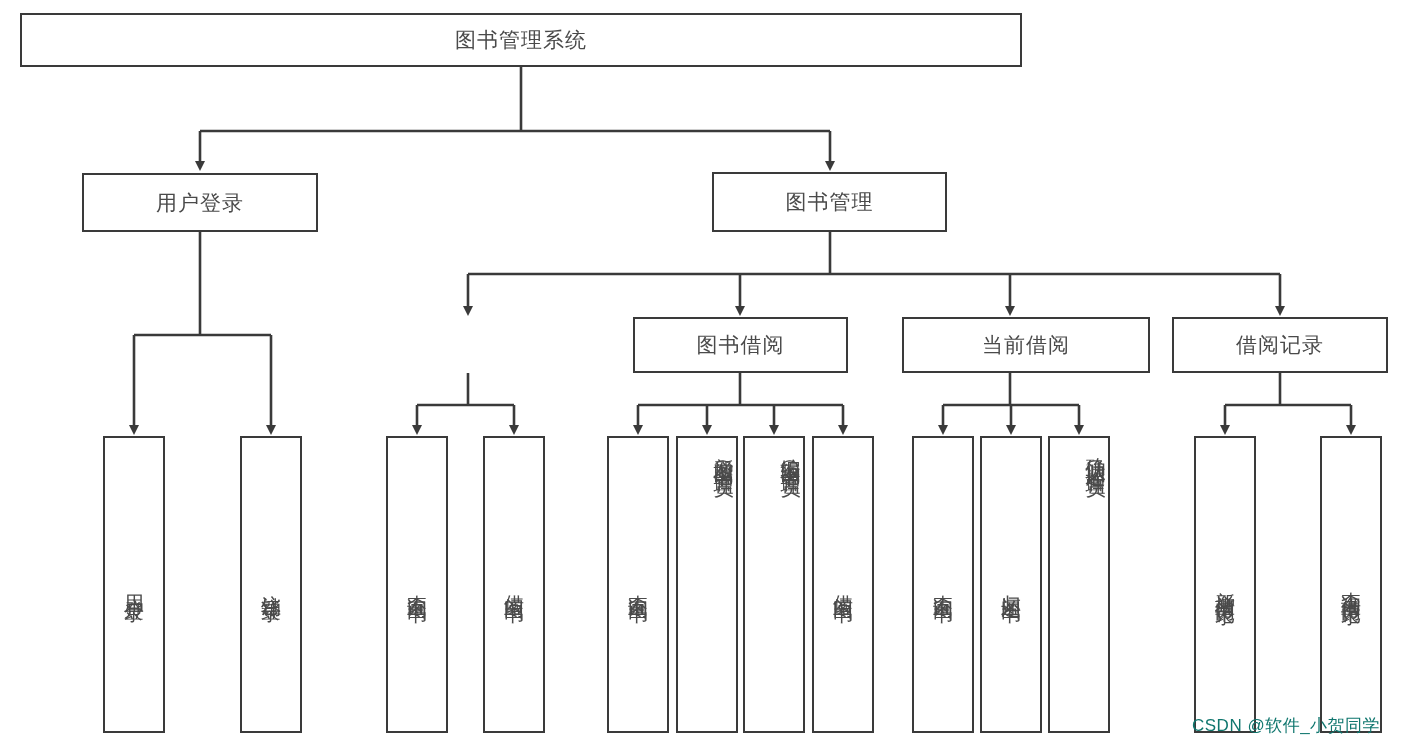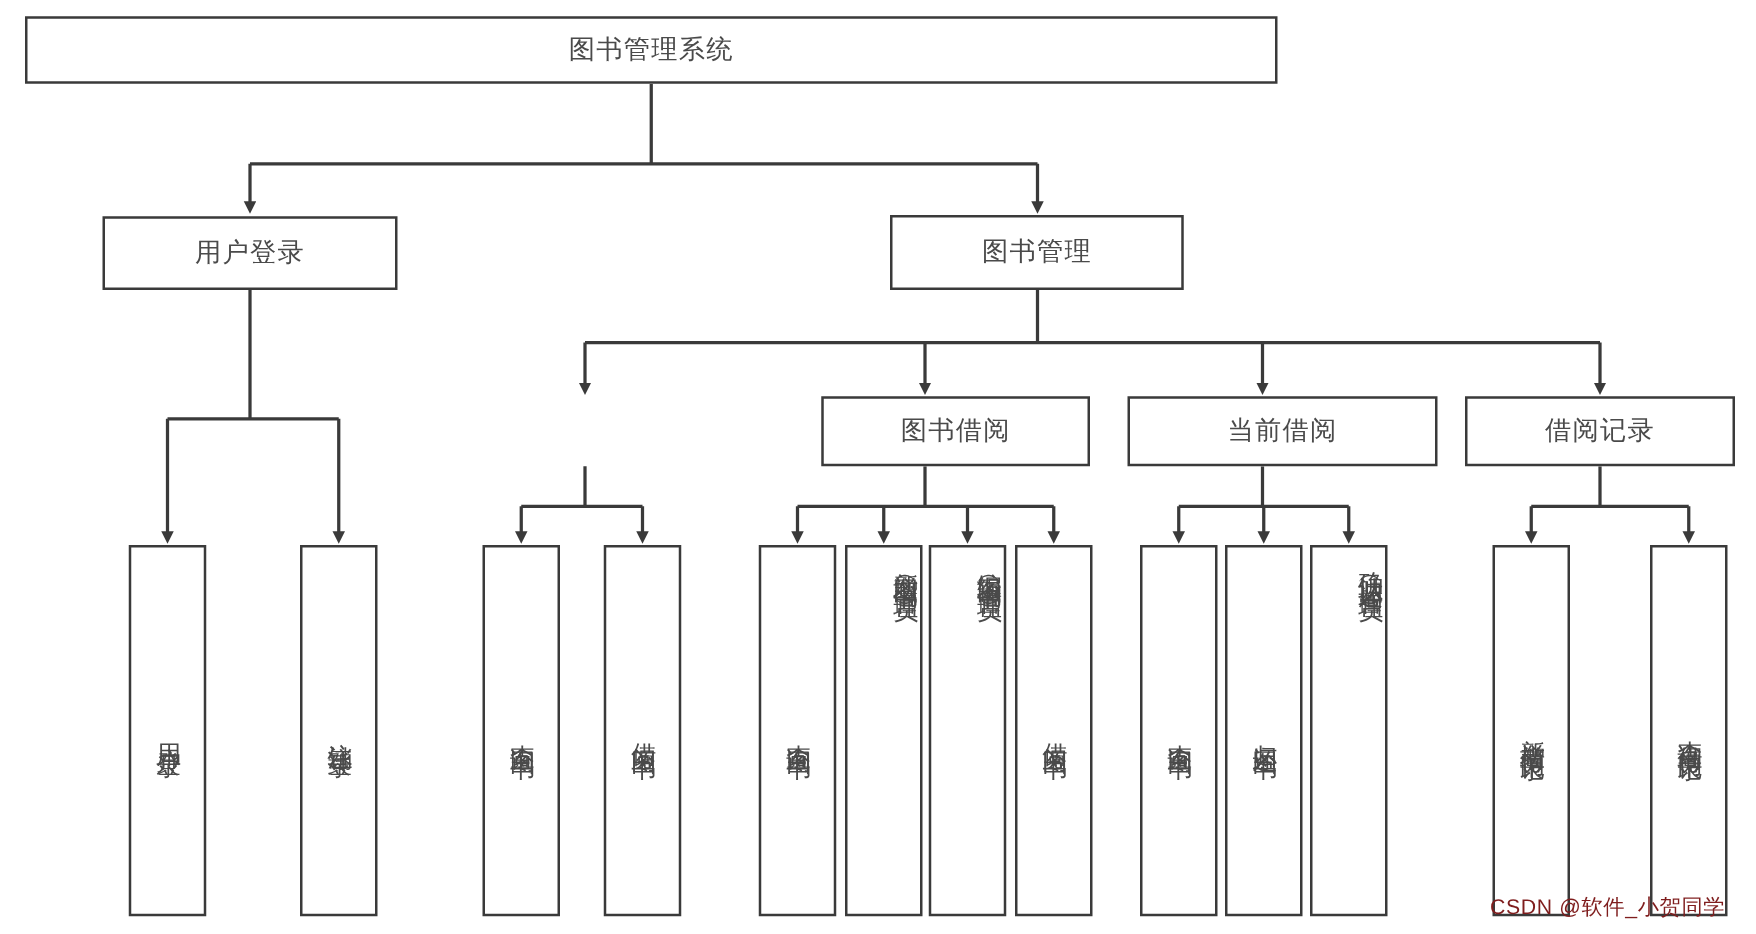--- a/index.html
+++ b/index.html
@@ -51,21 +51,21 @@
   .node.vert.center {
     align-items: center;
     justify-content: center;
     padding-top: 0;
   }
   .watermark {
     position: absolute;
     left: 1192px;
     top: 714px;
     font-size: 17px;
-    color: #7f1d1d;
+    color: #0f766e;
     letter-spacing: 0.5px;
     white-space: nowrap;
     pointer-events: none;
   }
 </style>
 </head>
 <body>
 
 <div id="canvas">
 
@@ -123,21 +123,21 @@
     <span>图书管理系统</span>
   </div>
 
   <div class="node horiz" style="left:82px; top:173px; width:236px; height:59px;">
     <span>用户登录</span>
   </div>
   <div class="node horiz" style="left:712px; top:172px; width:235px; height:60px;justify-content:center;">
     <span>图书管理</span>
   </div>
 
-  <div class="node horiz" style="left:633px; top:317px; width:215px; height:56px;margin-left:24px;">
+  <div class="node horiz" style="left:633px; top:317px; width:215px; height:56px;">
     <span>图书借阅</span>
   </div>
   <div class="node horiz" style="left:902px; top:317px; width:248px; height:56px;">
     <span>当前借阅</span>
   </div>
   <div class="node horiz" style="left:1172px; top:317px; width:216px; height:56px;text-align:right;">
     <span>借阅记录</span>
   </div>
 
   <div class="node vert center" style="left:103px; top:436px; width:62px; height:297px;">

